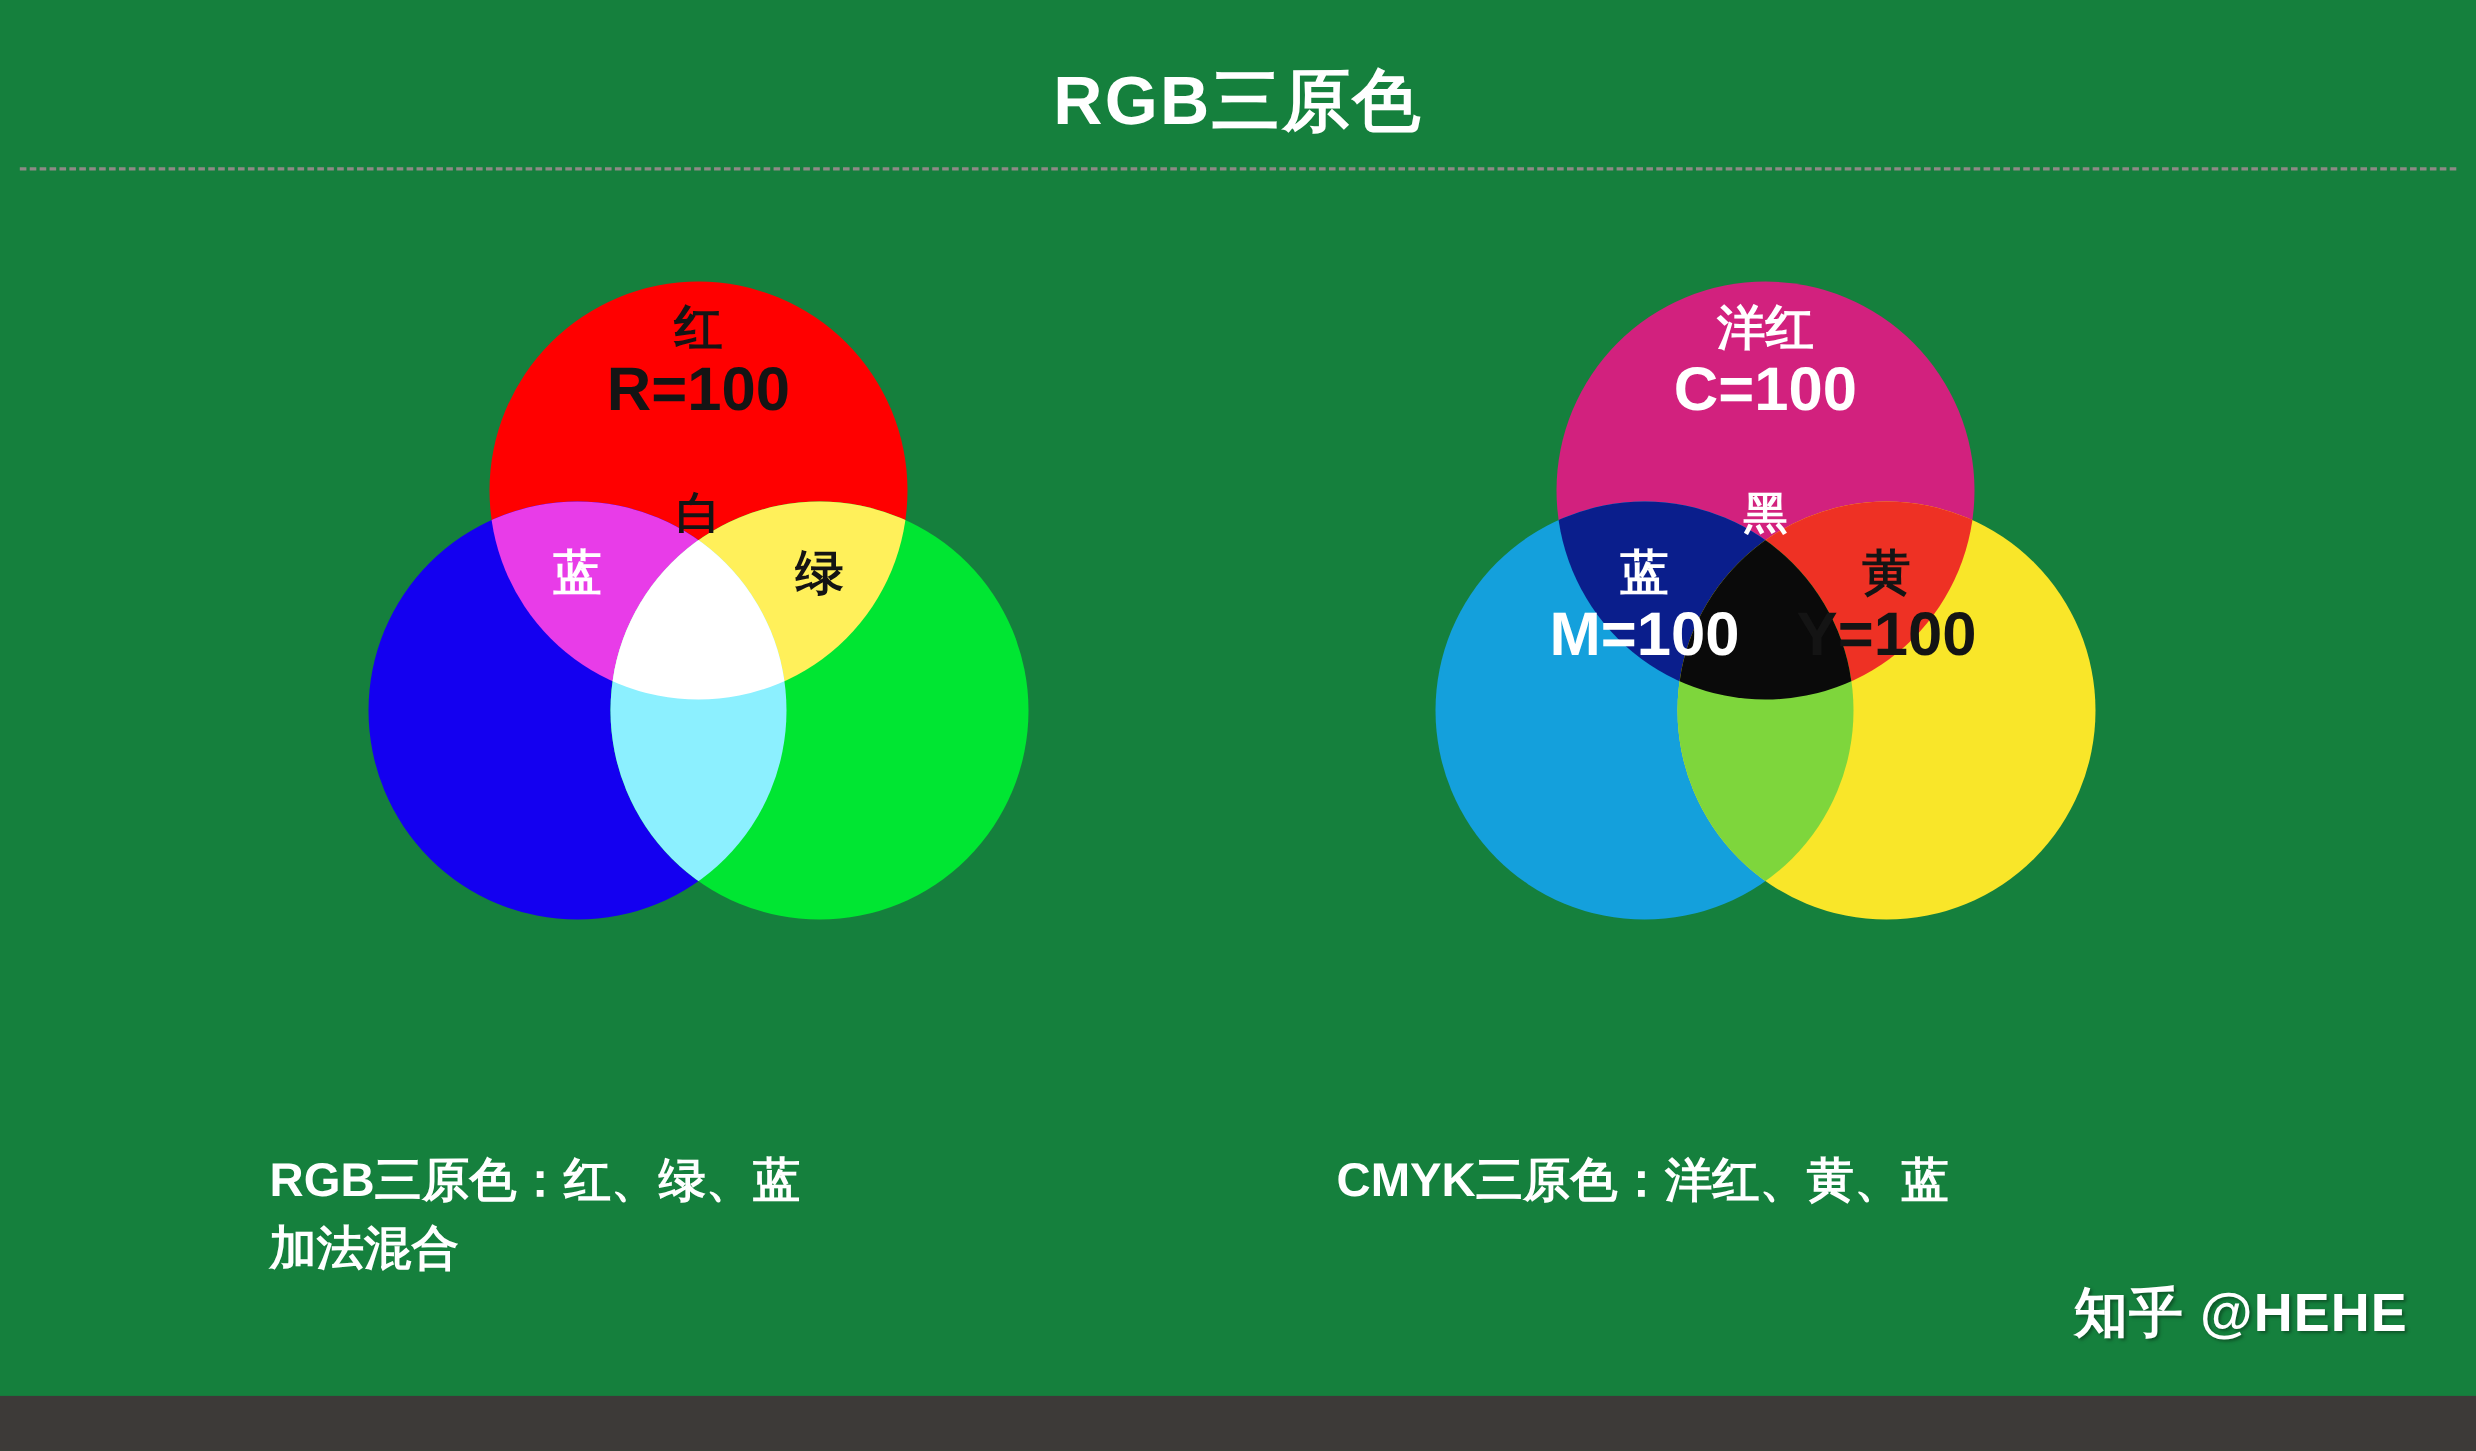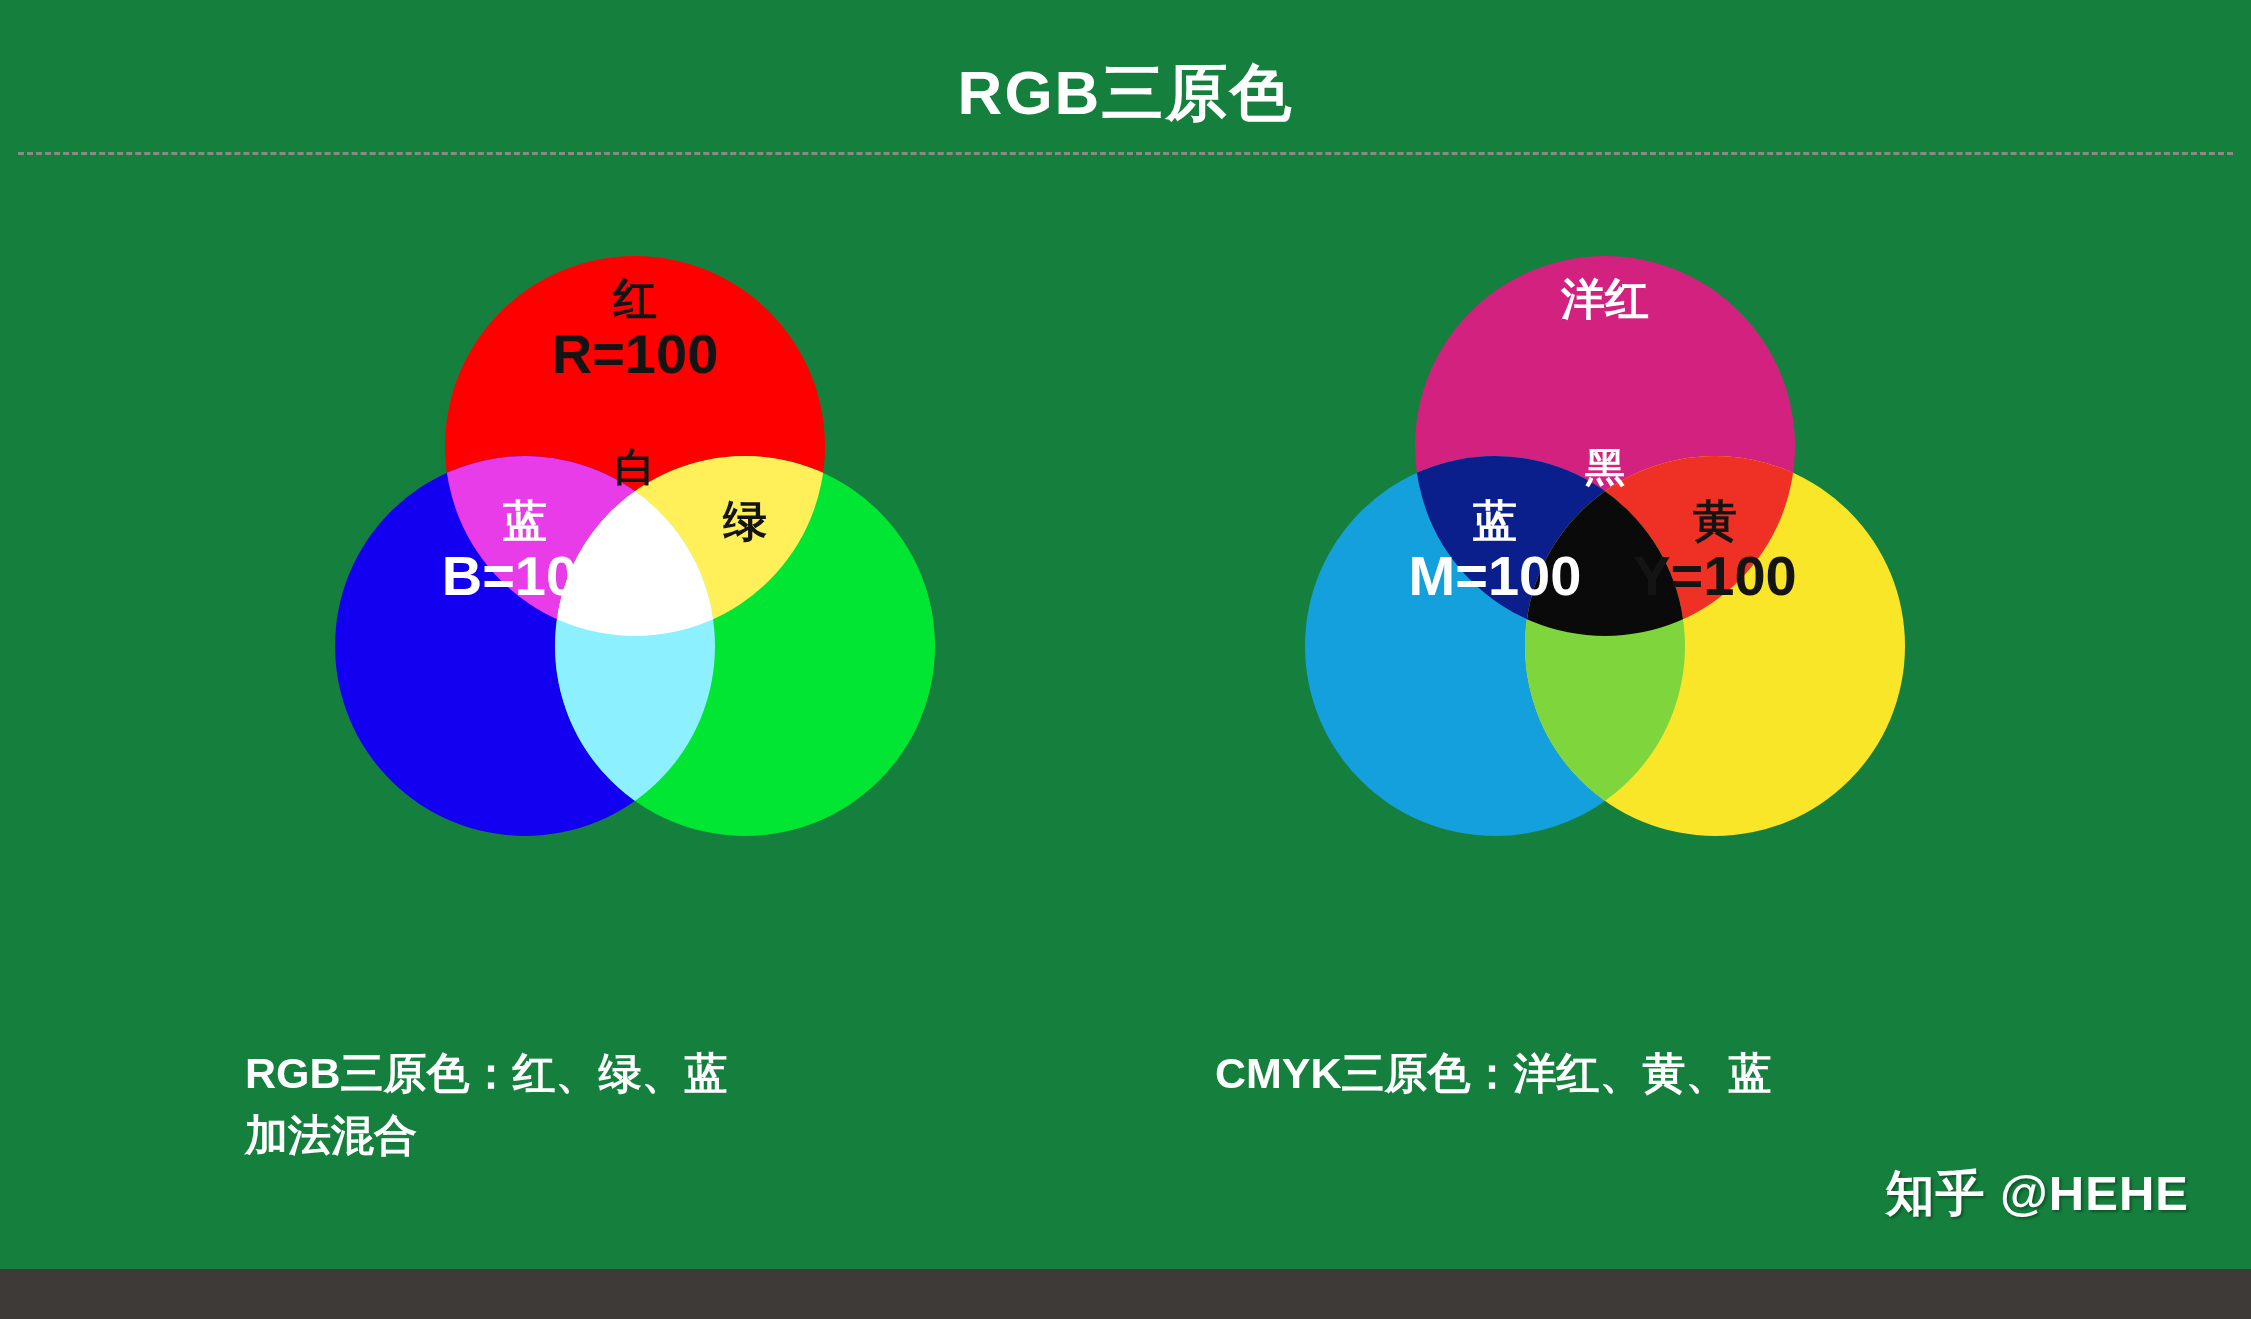--- a/index.html
+++ b/index.html
@@ -160,21 +160,20 @@
       </g>
     </svg>
 
     <div class="lbl dark" style="left:230px; top:78px; width:300px;">
       <span class="cn">红</span>
       <span class="eq">R=100</span>
     </div>
 
     <div class="lbl light" style="left:120px; top:300px; width:300px;">
       <span class="cn">蓝</span>
-      <span class="eq">B=100</span>
     </div>
 
     <div class="lbl dark" style="left:340px; top:300px; width:300px;">
       <span class="cn">绿</span>
     </div>
 
     <div class="lbl-center" style="left:360px; top:251px;">白</div>
   </div>
 
   <div class="venn" id="venn-cmyk">
@@ -207,20 +206,21 @@
 
       <g clip-path="url(#cmy-clip-mag)">
         <g clip-path="url(#cmy-clip-cyan)">
           <circle cx="490" cy="450" r="190" fill="#0a0a0a"></circle>
         </g>
       </g>
     </svg>
 
     <div class="lbl light" style="left:230px; top:78px; width:300px;">
       <span class="cn">洋红</span>
+      <span class="eq">C=100</span>
     </div>
 
     <div class="lbl light" style="left:120px; top:300px; width:300px;">
       <span class="cn">蓝</span>
       <span class="eq">M=100</span>
     </div>
 
     <div class="lbl dark" style="left:340px; top:300px; width:300px;">
       <span class="cn">黄</span>
       <span class="eq">Y=100</span>

